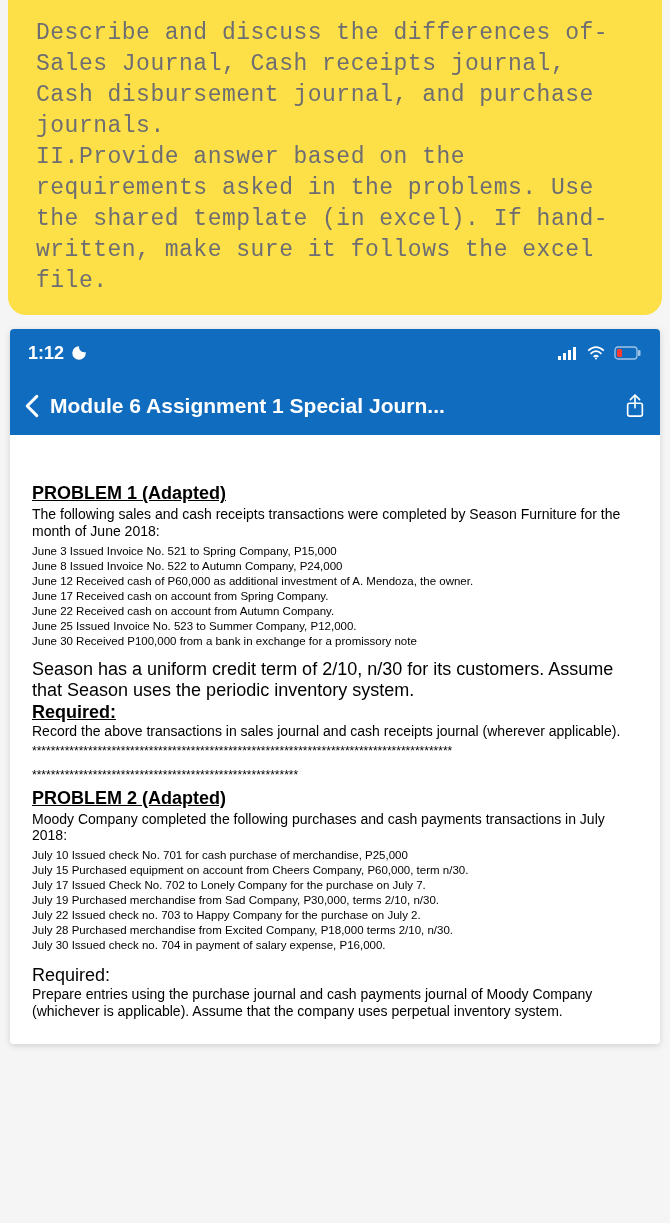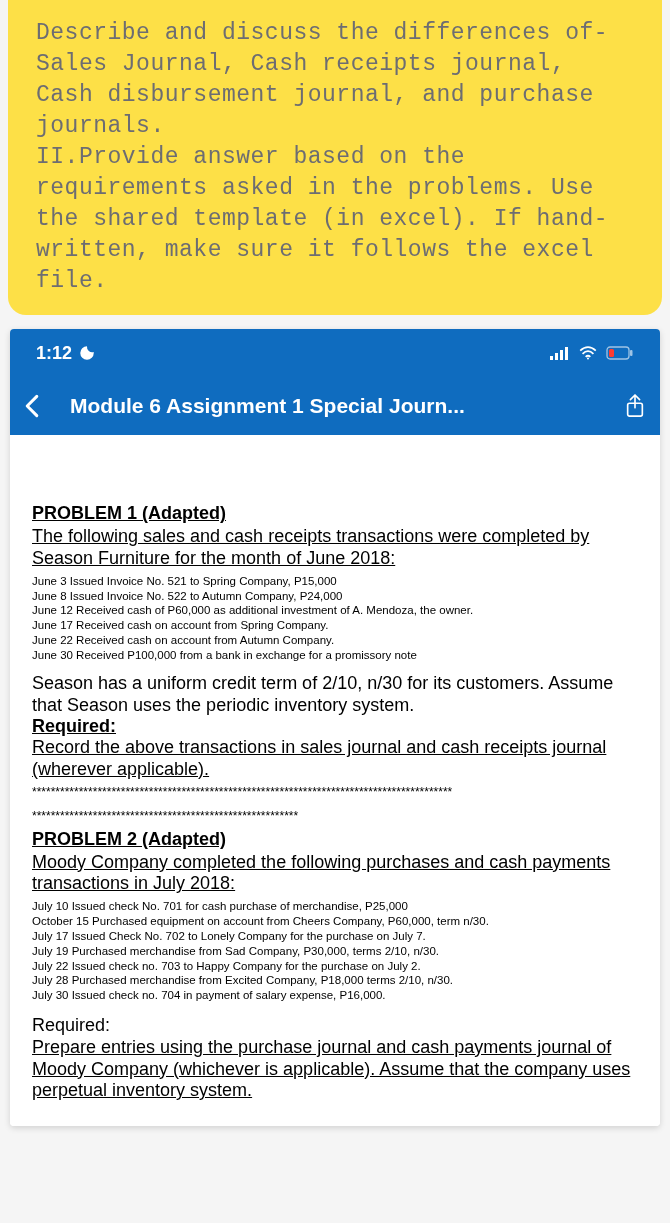--- a/index.html
+++ b/index.html
@@ -30,61 +30,60 @@
     overflow: hidden;
     box-shadow: 0 2px 6px rgba(0,0,0,0.15);
   }
   .status-bar {
     background: #0f6cbf;
     color: #fff;
     height: 48px;
     display: flex;
     align-items: center;
     justify-content: space-between;
-    padding: 0 26px;
+    padding: 0 18px;
     font-size: 18px;
     font-weight: 600;
   }
   .status-left { display:flex; align-items:center; gap:6px; }
   .status-right { display:flex; align-items:center; gap:8px; }
   .nav-bar {
     background: #0f6cbf;
     color: #fff;
     height: 58px;
     display: flex;
     align-items: center;
     padding: 0 14px;
-    gap: 30px;
+    gap: 10px;
   }
   .nav-title {
     font-size: 21px;
     font-weight: 600;
     flex: 1;
     white-space: nowrap;
     overflow: hidden;
     text-overflow: ellipsis;
   }
   .doc-content {
-    padding: 68px 22px 20px 22px;
+    padding: 48px 22px 20px 22px;
     background: #fff;
   }
   .prob-title {
     font-family: Arial, Helvetica, sans-serif;
     font-weight: bold;
     font-size: 18px;
     text-decoration: underline;
     color: #000;
     margin-bottom: 2px;
   }
   .intro {
-    font-size: 18px;
+    font-size: 14px;
     color: #000;
     line-height: 1.2;
     margin-bottom: 4px;
-    text-decoration: underline;
   }
   .txn-list {
     margin: 2px 0 10px 0;
   }
   .txn-list div {
     font-size: 11.5px;
     color: #000;
     line-height: 1.3;
   }
   .para {
@@ -178,34 +177,35 @@
   <div class="doc-content">
 
     <div class="prob-title">PROBLEM 1 (Adapted)</div>
     <div class="intro">The following sales and cash receipts transactions were completed by Season Furniture for the month of June 2018:</div>
     <div class="txn-list">
         <div>June 3   Issued Invoice No. 521 to Spring Company, P15,000</div>
         <div>June 8   Issued Invoice No. 522 to Autumn Company, P24,000</div>
         <div>June 12 Received cash of P60,000 as additional investment of A. Mendoza, the owner.</div>
         <div>June 17 Received cash on account from Spring Company.</div>
         <div>June 22 Received cash on account from Autumn Company.</div>
+        <div>June 25 Issued Invoice No. 523 to Summer Company, P12,000.</div>
         <div>June 30 Received P100,000 from a bank in exchange for a promissory note</div>
       </div>
 
     <div class="para">Season has a uniform credit term of 2/10, n/30 for its customers. Assume that Season uses the periodic inventory system.</div>
     <div class="req-title">Required:</div>
     <div class="intro">Record the above transactions in sales journal and cash receipts journal (wherever applicable).</div>
     <div class="stars">******************************************************************************************</div>
     <div class="stars stars2">*********************************************************</div>
 
     <div class="prob-title">PROBLEM 2 (Adapted)</div>
     <div class="intro">Moody Company completed the following purchases and cash payments transactions in July 2018:</div>
     <div class="txn-list">
         <div>July 10 Issued check No. 701 for cash purchase of merchandise, P25,000</div>
-        <div>October 15 Purchased equipment on account from Cheers Company, P60,000, term n/30.</div>
+        <div>July 15 Purchased equipment on account from Cheers Company, P60,000, term n/30.</div>
         <div>July 17 Issued Check No. 702 to Lonely Company for the purchase on July 7.</div>
         <div>July 19 Purchased merchandise from Sad Company, P30,000, terms 2/10, n/30.</div>
         <div>July 22 Issued check no. 703 to Happy Company for the purchase on July 2.</div>
         <div>July 28 Purchased merchandise from Excited Company, P18,000 terms 2/10, n/30.</div>
         <div>July 30 Issued check no. 704 in payment of salary expense, P16,000.</div>
       </div>
 
     <div class="para" style="margin-top:12px;">
       <span>Required:</span>
     </div>

